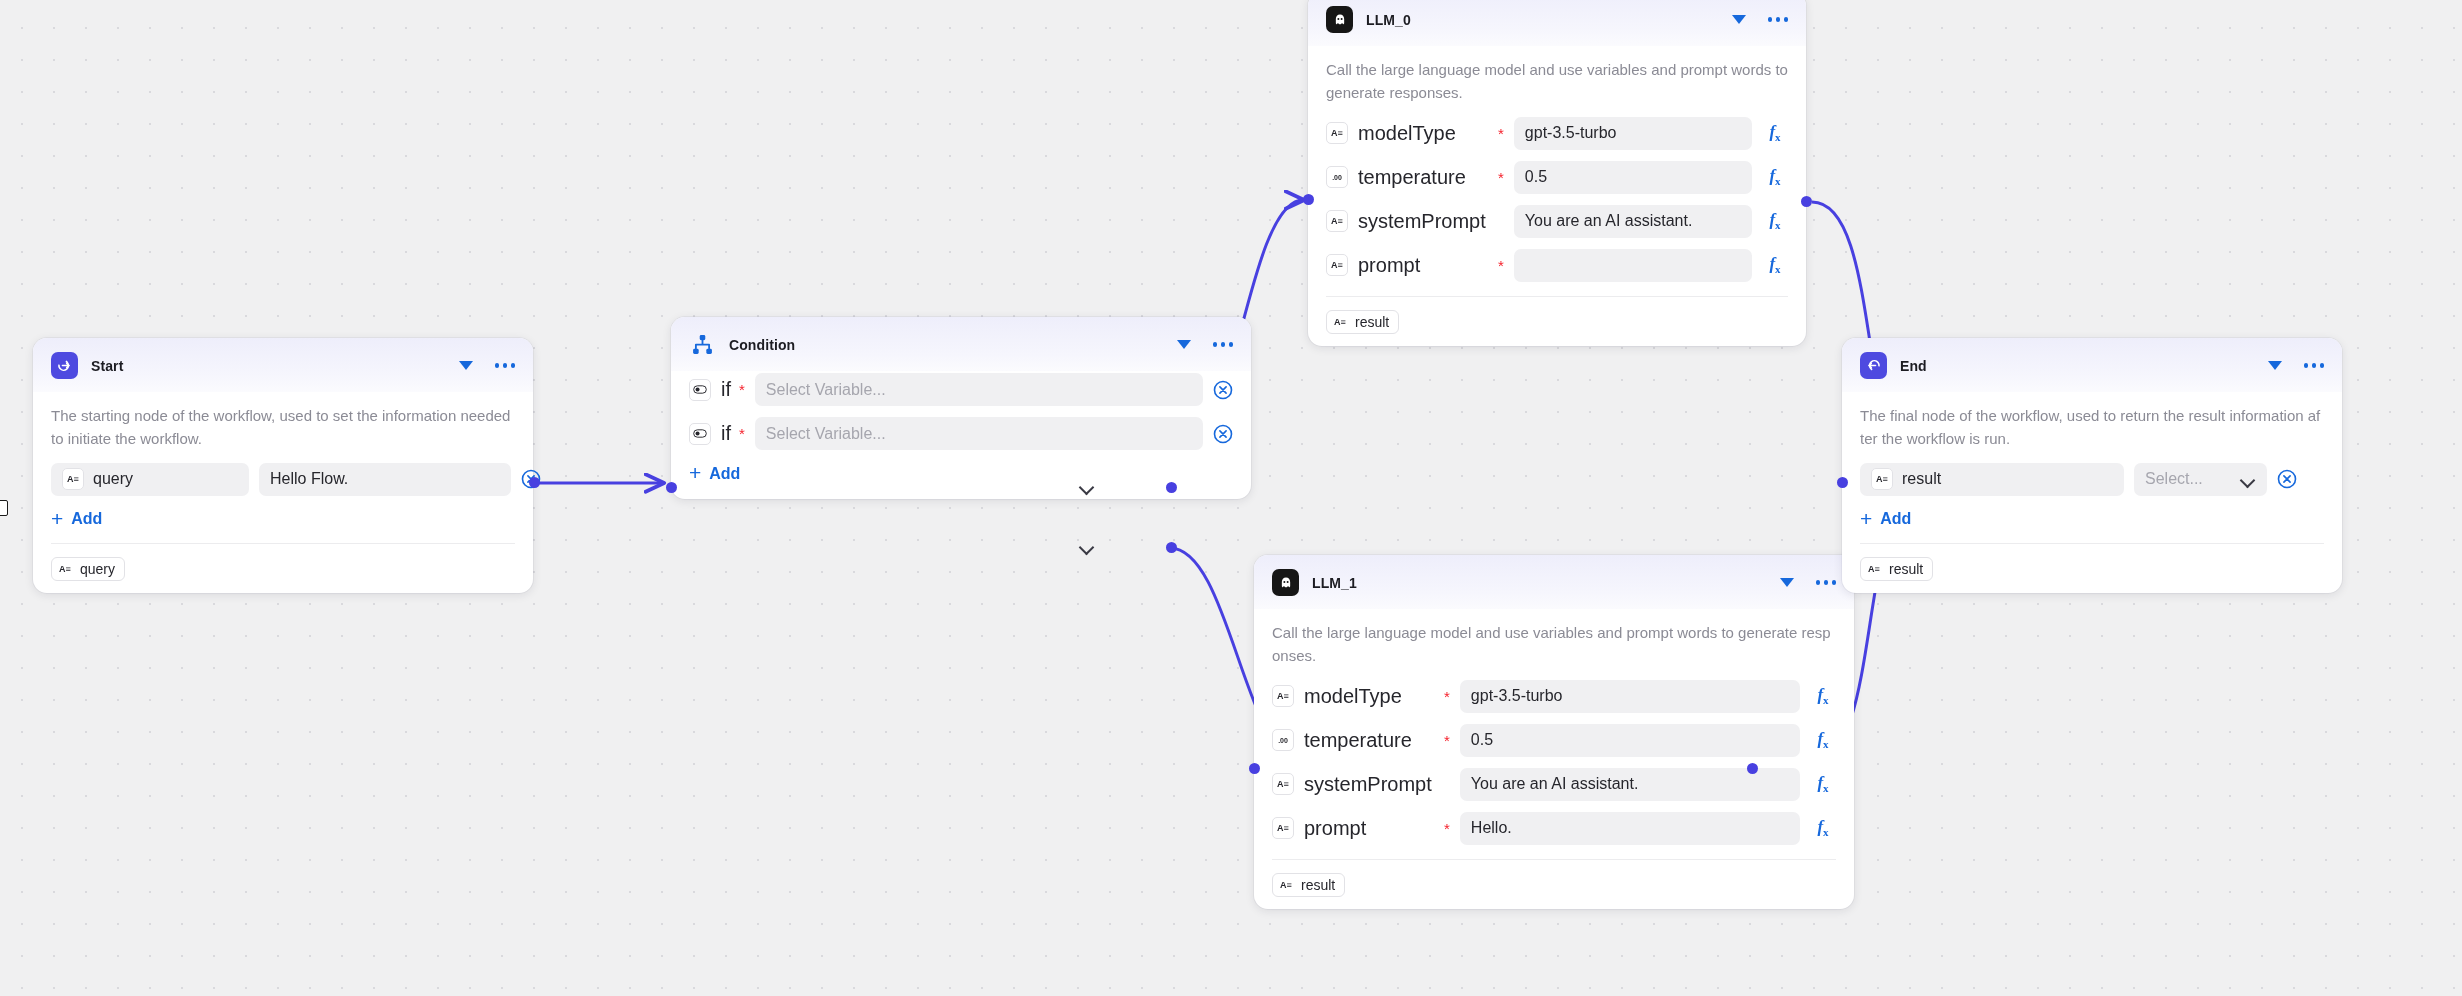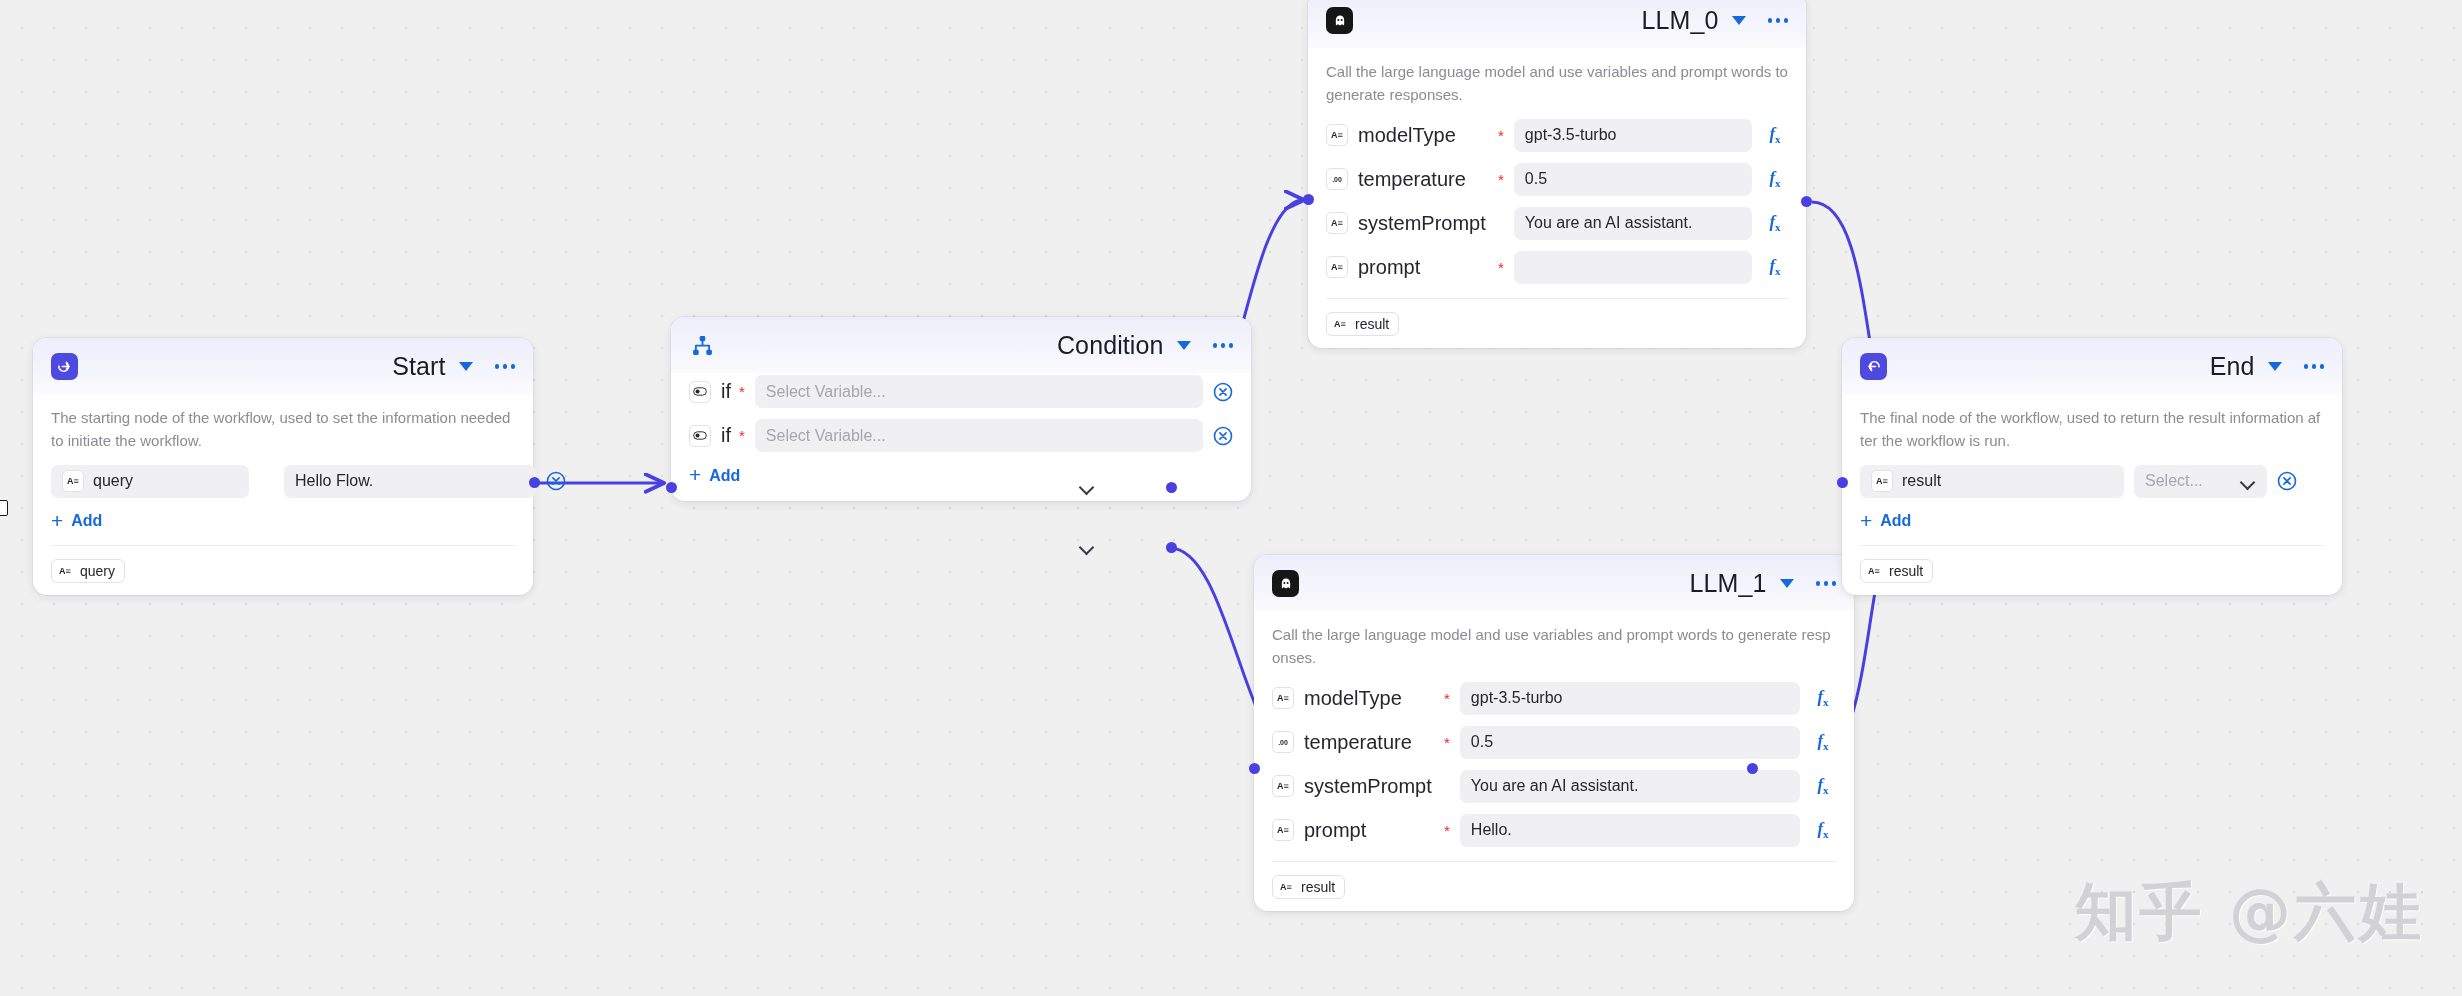--- a/index.html
+++ b/index.html
@@ -38,22 +38,22 @@
   }
   .node-icon {
     width: 27px; height: 27px; border-radius: 7px;
     display: flex; align-items: center; justify-content: center;
     flex: 0 0 auto;
   }
   .icon-indigo { background: #4e4ae0; }
   .icon-black  { background: #161616; }
   .icon-plain  { background: transparent; }
   .node-title {
-    font-size: 25px; color: #1c1c22; font-weight: 400; letter-spacing: .1px;
-    flex: 1 1 auto; white-space: nowrap; text-align: right;
+    font-size: 14px; color: #1c1c22; font-weight: 700; letter-spacing: .1px;
+    flex: 1 1 auto; white-space: nowrap;
   }
   .head-actions { display: flex; align-items: center; gap: 22px; flex: 0 0 auto; }
   .caret-down {
     width: 0; height: 0;
     border-left: 7px solid transparent; border-right: 7px solid transparent;
     border-top: 9px solid #1668dc; cursor: pointer;
   }
   .dots {
     display: flex; gap: 3.5px; align-items: center; cursor: pointer;
   }
@@ -185,21 +185,21 @@
       </span>
     </div>
     <div class="node-body">
       <div class="node-desc">The starting node of the workflow, used to set the information needed to initiate the workflow.</div>
 
       <div class="row">
         <div class="input-box" style="flex:0 0 198px; gap:9px;">
           <span class="type-badge">A≡</span>
           <span>query</span>
         </div>
-        <div class="input-box" style="flex:0 0 252px;margin-left:25px;">Hello Flow.</div>
+        <div class="input-box" style="flex:0 0 252px;">Hello Flow.</div>
         <span class="close-circle">
           <svg width="20" height="20" viewBox="0 0 20 20">
             <circle cx="10" cy="10" r="8.5" fill="none" stroke="#1668dc" stroke-width="1.6"></circle>
             <path d="M6.9 6.9 L13.1 13.1 M13.1 6.9 L6.9 13.1" stroke="#1668dc" stroke-width="1.6" stroke-linecap="round"></path>
           </svg>
         </span>
       </div>
 
       <div class="add-row">
         <span class="plus">+</span>
@@ -466,14 +466,13 @@
       <span class="out-chip">
         <span class="type-badge">A≡</span>
         <span>result</span>
       </span>
     </div>
     <span class="port" style="left:-5.5px; top:139px;"></span>
   </div>
 
   <div id="left-fragment"></div>
 
-  <div id="watermark">知乎 @六娃</div>
 </div>
 
 </body></html>

